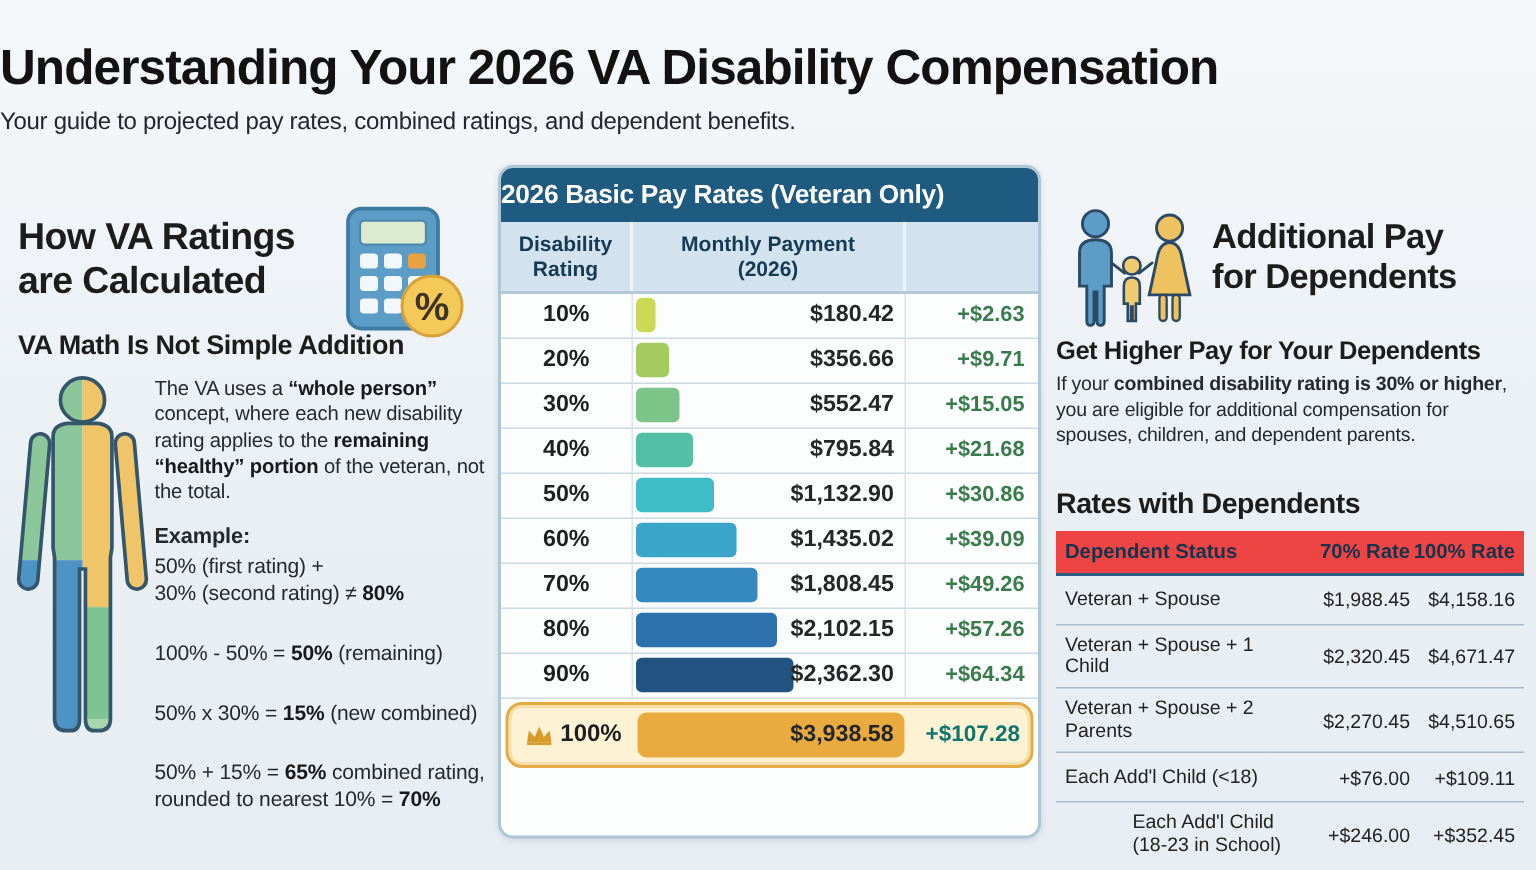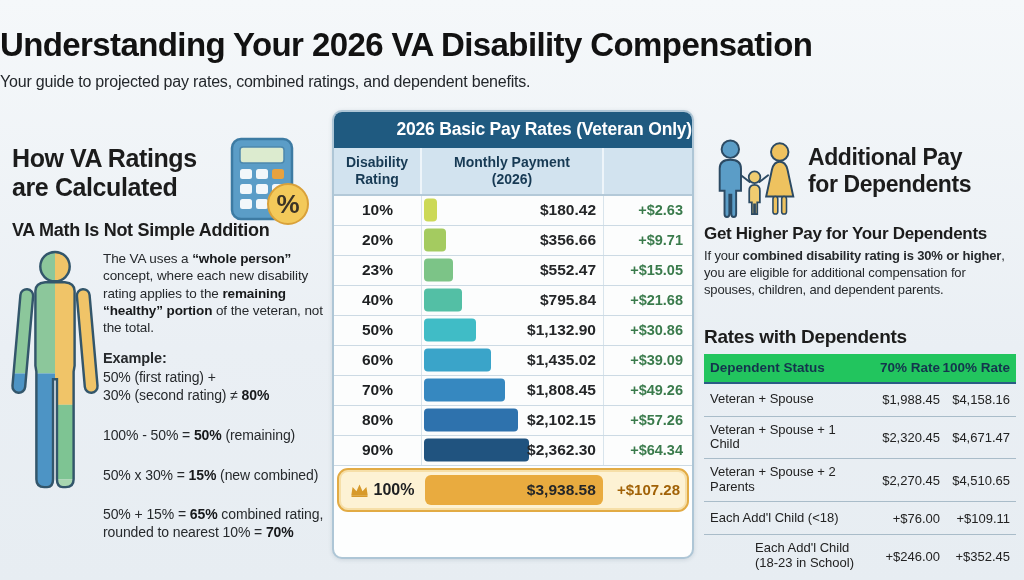--- a/index.html
+++ b/index.html
@@ -28,49 +28,49 @@
   .example-label { font-weight:700; font-size:14.5px; margin-top:13px; }
   .ex-line { font-size:14px; line-height:1.3; }
   .calc-line { font-size:14px; line-height:1.3; }
   .mt20 { margin-top:20px; } .mt22 { margin-top:22px; }
 
   
   .pay-panel { position:absolute; left:332px; top:110px; width:362px; height:449px;
     background:#fdfefe; border:2px solid #aec6d6; border-radius:10px; overflow:hidden;
     box-shadow:0 1px 4px rgba(40,70,95,.15); }
   .pay-title { background:#1f5a80; color:#fff; font-size:17.5px; font-weight:700;
-    text-align:right; padding:7px 0 8px; letter-spacing:-0.2px; }
+    text-align:left; padding:7px 0 8px; letter-spacing:-0.2px; }
   .pay-cols { display:flex; background:#d2e3ef; border-bottom:2px solid #b3c9d8; }
   .pay-cols > div { font-size:14px; font-weight:700; color:#173a54; text-align:center;
     white-space:pre-line; line-height:1.2; padding:6px 2px; }
   .pc-rating { width:88px; border-right:2px solid #eef5fa; }
   .pc-pay { width:182px; border-right:2px solid #eef5fa; }
   .pc-inc { width:86px; }
   .prow { display:flex; align-items:center; height:30px; border-bottom:1px solid #ccdae4; background:#fcfdfd; }
   .c-rating { width:88px; text-align:center; font-size:15.5px; font-weight:700; color:#1d1f21; border-right:1px solid #d8e4ec; align-self:stretch; display:flex; align-items:center; justify-content:center; }
   .c-pay { width:182px; position:relative; align-self:stretch; display:flex; align-items:center; border-right:1px solid #d8e4ec; }
   .bar { position:absolute; left:2px; top:50%; transform:translateY(-50%); height:23px; border-radius:4px; }
   .pay-val { margin-left:auto; padding-right:7px; font-size:15.5px; font-weight:700; color:#242628; position:relative; z-index:1; }
   .c-inc { width:86px; text-align:right; padding-right:7px; font-size:14.5px; font-weight:600; color:#3a7b4c; }
   .prow.gold { height:44px; margin:2px 3px 0; background:#fdf2d4; border:2px solid #e2ab44; border-radius:11px; box-shadow:0 0 0 2px #f6dfa8 inset; }
   .prow.gold .c-rating { border-right:none; gap:5px; font-size:16px; }
   .prow.gold .c-pay { border-right:none; }
   .gold-bar { left:0; width:100%; height:30px; border-radius:6px; }
   .prow.gold .pay-val { font-weight:700; }
-  .prow.gold .c-inc { font-weight:700; color:#a16207; font-size:15px; }
+  .prow.gold .c-inc { font-weight:700; color:#0f766e; font-size:15px; }
 
   
   .right { position:absolute; left:704px; top:134px; width:314px; height:440px; }
   .family-icon { position:absolute; left:6px; top:2px; }
   .right-heading { position:absolute; left:104px; top:10px; font-size:23px; font-weight:700; line-height:1.18; letter-spacing:-0.4px; white-space:pre-line; }
   .right-sub { position:absolute; top:90px; left:0; font-size:17px; font-weight:700; letter-spacing:-0.3px; }
   .right-intro { position:absolute; top:114px; left:0; width:314px; font-size:13px; line-height:1.3; color:#26292c; letter-spacing:-0.15px; }
   .dep-title { position:absolute; top:192px; left:0; font-size:19px; font-weight:700; letter-spacing:-0.3px; }
   .dep-table { position:absolute; top:220px; left:0; width:312px; }
-  .dep-head { display:flex; align-items:center; background:#22c55e; border-bottom:2px solid #2a5d84; padding:6px 6px; }
+  .dep-head { display:flex; align-items:center; background:#ef4444; border-bottom:2px solid #2a5d84; padding:6px 6px; }
   .dep-head > div { font-size:13.5px; font-weight:700; color:#14344d; }
   .dep-row { display:flex; align-items:center; border-bottom:1px solid #a9bcc9; padding:6px 6px; min-height:33px; background:transparent; }
   .dep-row:last-child { border-bottom:none;margin-left:45px; }
   .d-status { flex:1; font-size:13px; color:#222; line-height:1.15; padding-right:4px; }
   .d-70 { width:72px; text-align:right; font-size:13px; color:#222; }
   .d-100 { width:70px; text-align:right; font-size:13px; color:#222; }
   .dep-head .d-status { font-size:13.5px; }
 </style>
 </head>
 <body>
@@ -158,21 +158,21 @@
     </div>
     <div class="prow">
       <div class="c-rating">20%</div>
       <div class="c-pay">
           <span class="bar" style="width: 12%; background: rgb(164, 203, 96);"></span>
           <span class="pay-val">$356.66</span>
         </div>
       <div class="c-inc">+$9.71</div>
     </div>
     <div class="prow">
-      <div class="c-rating">23%</div>
+      <div class="c-rating">30%</div>
       <div class="c-pay">
           <span class="bar" style="width: 16%; background: rgb(124, 196, 135);"></span>
           <span class="pay-val">$552.47</span>
         </div>
       <div class="c-inc">+$15.05</div>
     </div>
     <div class="prow">
       <div class="c-rating">40%</div>
       <div class="c-pay">
           <span class="bar" style="width: 21%; background: rgb(83, 191, 165);"></span>

